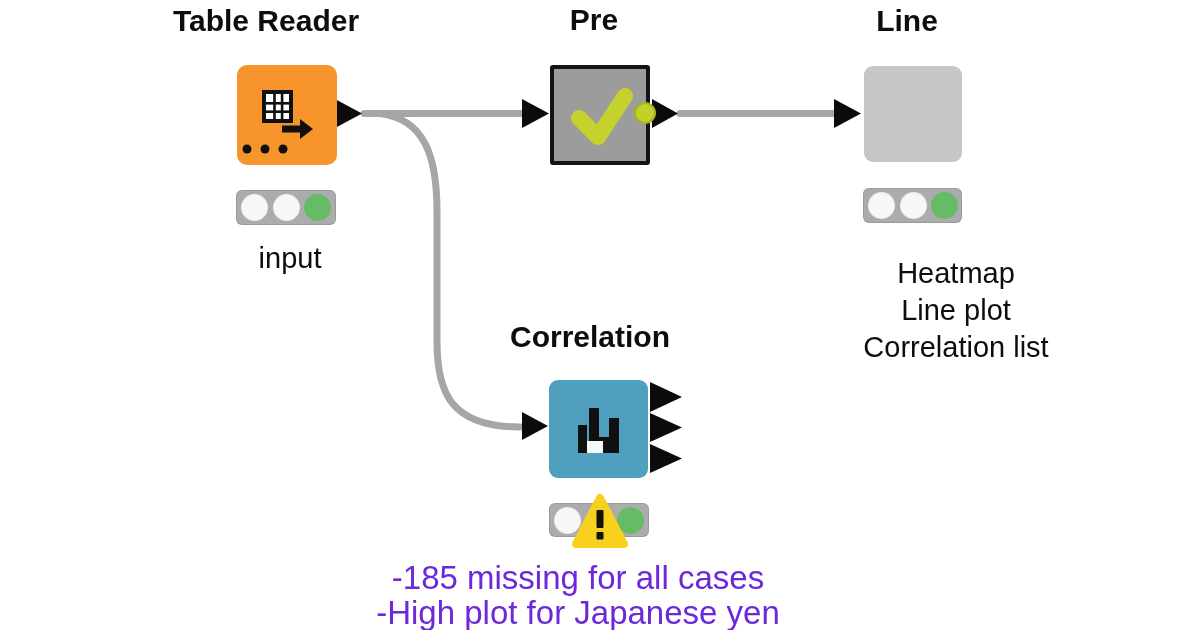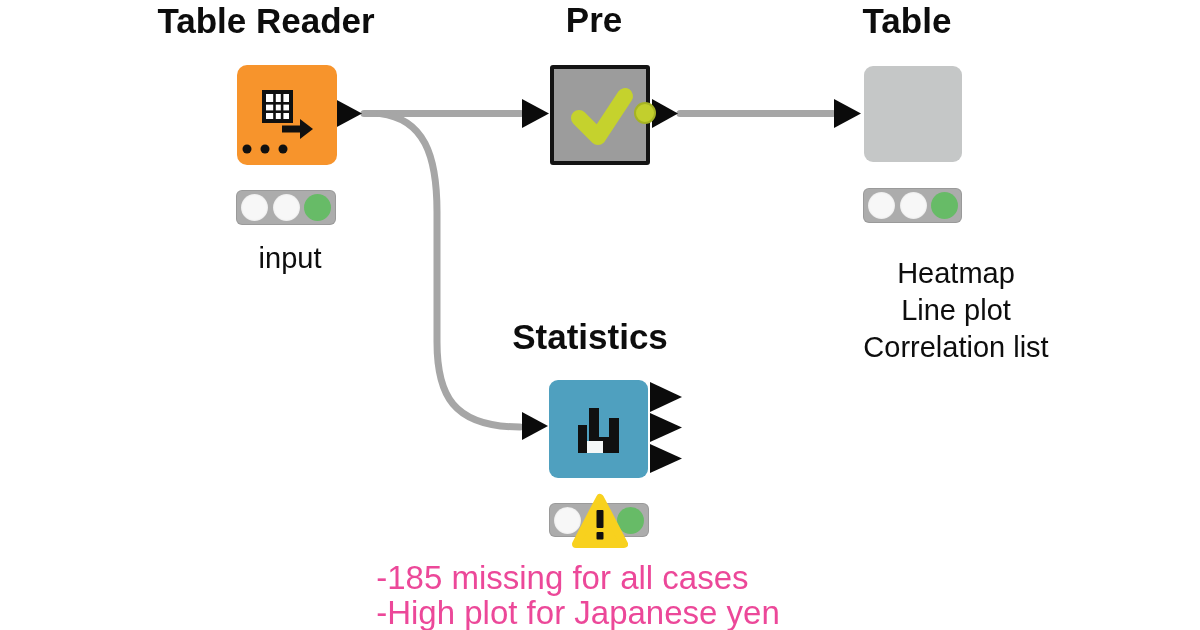--- a/index.html
+++ b/index.html
@@ -19,28 +19,28 @@
   .node-statistics { left:549px; top:380px; width:99px; height:98px;
                      background:#4FA0BF; border-radius:9px; }
   .node svg { position:absolute; left:0; top:0; }
   .node-pre svg { left:-2px; top:-2px; }
 
   .pre-port-dot { position:absolute; left:634px; top:102px; width:22px; height:22px;
                   border-radius:50%; background:#C2CF2D; border:2px solid #A6B324;
                   z-index:4; }
 
   .node-title { position:absolute; z-index:3; transform:translateX(-50%);
-                font-size:35px; font-weight:700; color:#0d0d0d; white-space:nowrap;
+                font-size:30px; font-weight:700; color:#0d0d0d; white-space:nowrap;
                 line-height:32px; }
   .node-label { position:absolute; z-index:3; transform:translateX(-50%);
                 font-size:29px; font-weight:400; color:#0d0d0d; text-align:center;
                 white-space:nowrap; line-height:37px; }
   .annotation { position:absolute; z-index:3; left:578px; top:560px;
-                transform:translateX(-50%); font-size:33px; color:#ec4899;
-                white-space:nowrap; line-height:35px; }
+                transform:translateX(-50%); font-size:33px; color:#6d28d9;
+                text-align:center; white-space:nowrap; line-height:35px; }
 
   .traffic { position:absolute; z-index:3; width:100px; height:35px;
              background:#ACACAC; border-radius:6px;
              box-shadow: inset 0 0 0 1px rgba(0,0,0,0.10); }
   .traffic-tr   { left:236px; top:190px; }
   .traffic-plot { left:863px; top:188px; width:99px; }
   .traffic-stats{ left:549px; top:503px; height:34px; }
   .light { position:absolute; width:27px; height:27px; border-radius:50%; top:4px; }
   .light.p1 { left:5px; }  .light.p2 { left:36.5px; }  .light.p3 { left:67.5px; }
   .light.off { background:#F7F7F7; box-shadow: inset 0 0 2px rgba(0,0,0,0.12); }
@@ -66,22 +66,22 @@
       <polygon points="834,99 834,128 861,113.5"></polygon>
       <polygon points="522,412 522,440 548,426"></polygon>
       <polygon points="650,382 650,412 682,397"></polygon>
       <polygon points="650,413 650,442 682,427.5"></polygon>
       <polygon points="650,444 650,473 682,458.5"></polygon>
     </g>
   </svg>
 
   <div class="node-title" style="left:266px; top:5px;">Table Reader</div>
   <div class="node-title" style="left:594px; top:4px;">Pre</div>
-  <div class="node-title" style="left:907px; top:5px;">Table</div>
-  <div class="node-title" style="left:590px; top:321px;">Statistics</div>
+  <div class="node-title" style="left:907px; top:5px;">Line</div>
+  <div class="node-title" style="left:590px; top:321px;">Correlation</div>
 
   <div class="node node-table-reader">
     <svg width="100" height="100" viewBox="0 0 100 100">
       <rect x="25" y="25" width="31" height="33" fill="#101010"></rect>
       <rect x="29" y="29" width="23" height="25" fill="#ffffff"></rect>
       <rect x="36.2" y="29" width="2.6" height="25" fill="#101010"></rect>
       <rect x="43.8" y="29" width="2.6" height="25" fill="#101010"></rect>
       <rect x="29" y="37" width="23" height="2.6" fill="#101010"></rect>
       <rect x="29" y="45.4" width="23" height="2.6" fill="#101010"></rect>
       <rect x="45" y="60.5" width="19" height="7" fill="#101010"></rect>

